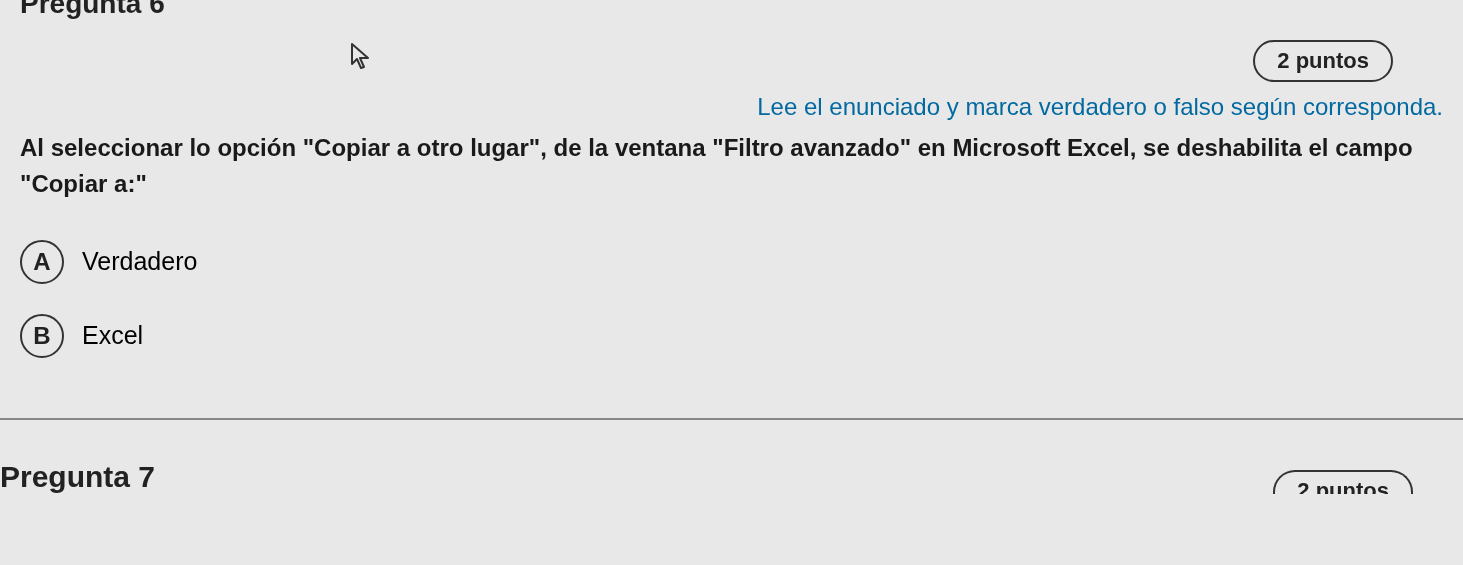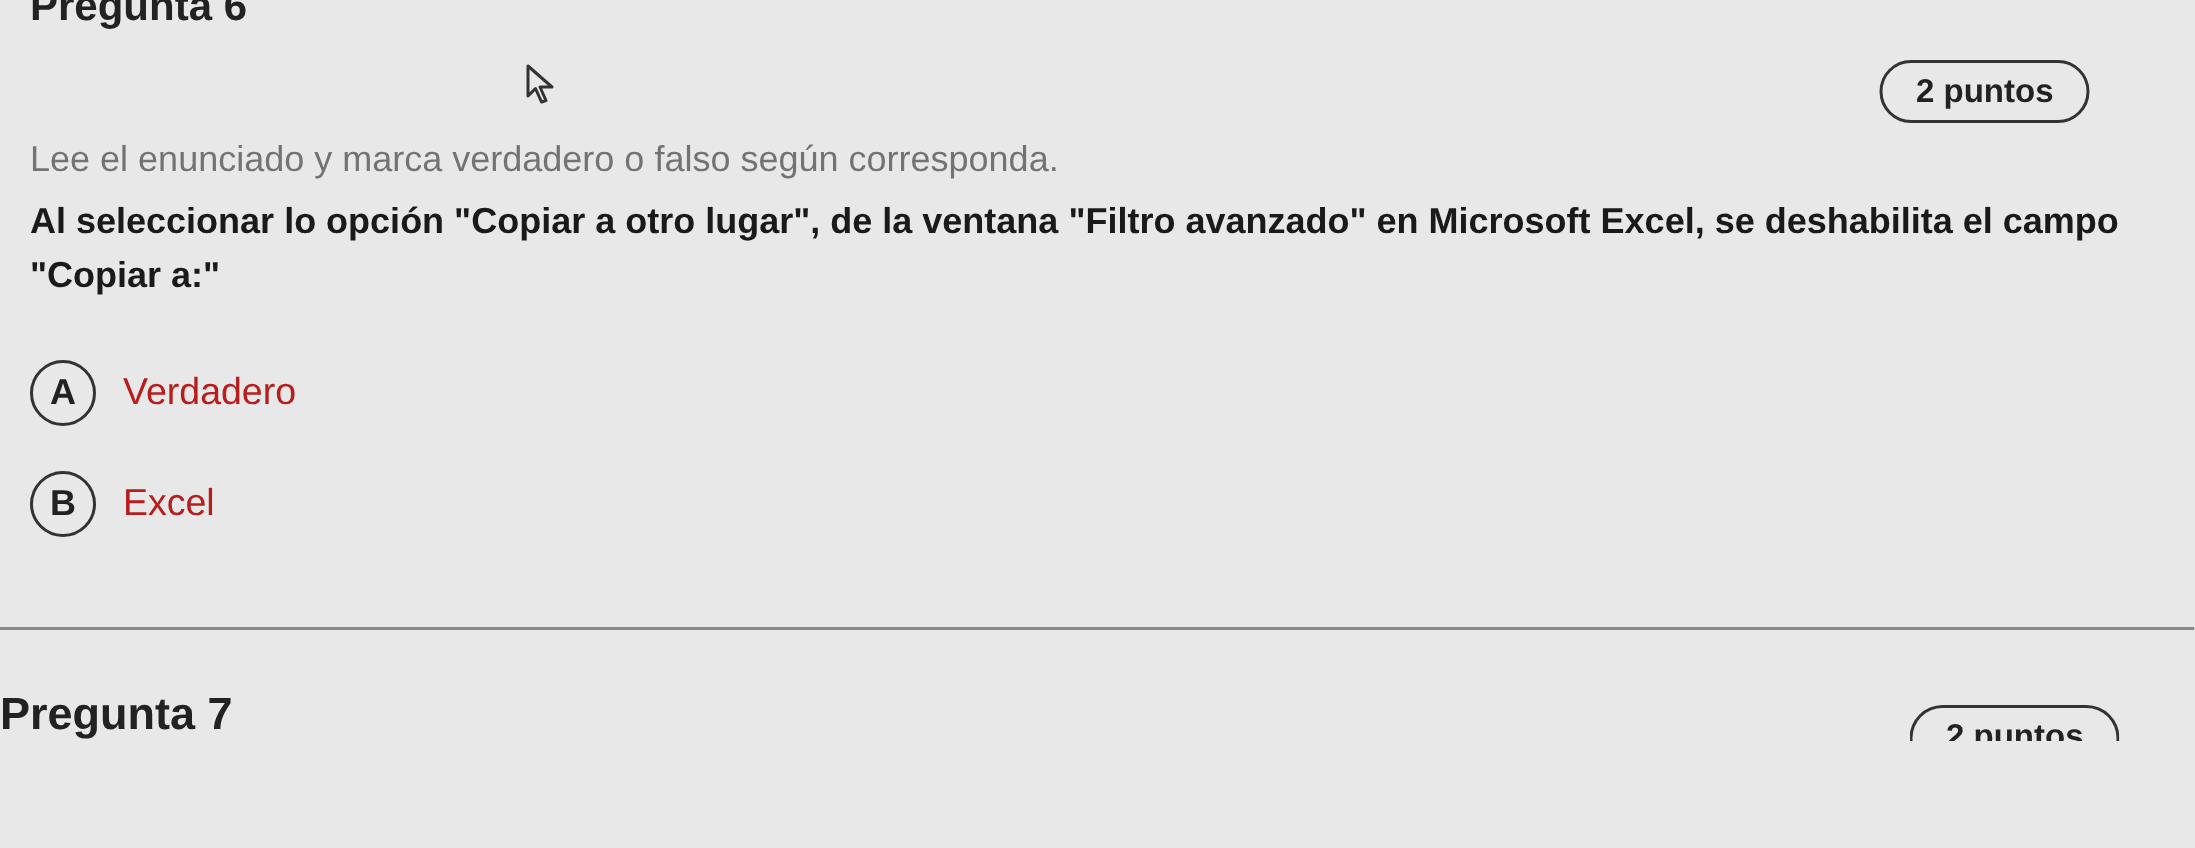--- a/index.html
+++ b/index.html
@@ -37,23 +37,24 @@
       border-radius: 22px;
       padding: 6px 22px;
       font-size: 22px;
       font-weight: bold;
       color: #222;
       background: transparent;
       display: inline-block;
     }
     .instruction {
       font-size: 24px;
-      color: #737373;
+      color: #0369a1;
       margin-top: 8px;
       line-height: 1.4;
+      text-align: right;
     }
     .statement {
       font-size: 24px;
       font-weight: bold;
       color: #1a1a1a;
       margin-top: 6px;
       line-height: 1.5;
     }
     .options {
       margin-top: 38px;
@@ -73,21 +74,21 @@
       align-items: center;
       justify-content: center;
       font-size: 24px;
       font-weight: bold;
       color: #222;
       margin-right: 18px;
       flex-shrink: 0;
     }
     .option-text {
       font-size: 25px;
-      color: #b91c1c;
+      color: #000000;
     }
     .divider {
       border: none;
       border-top: 2px solid #888;
       margin: 60px 0 40px 0;
     }
     .next-question-row {
       display: flex;
       justify-content: space-between;
       align-items: center;

